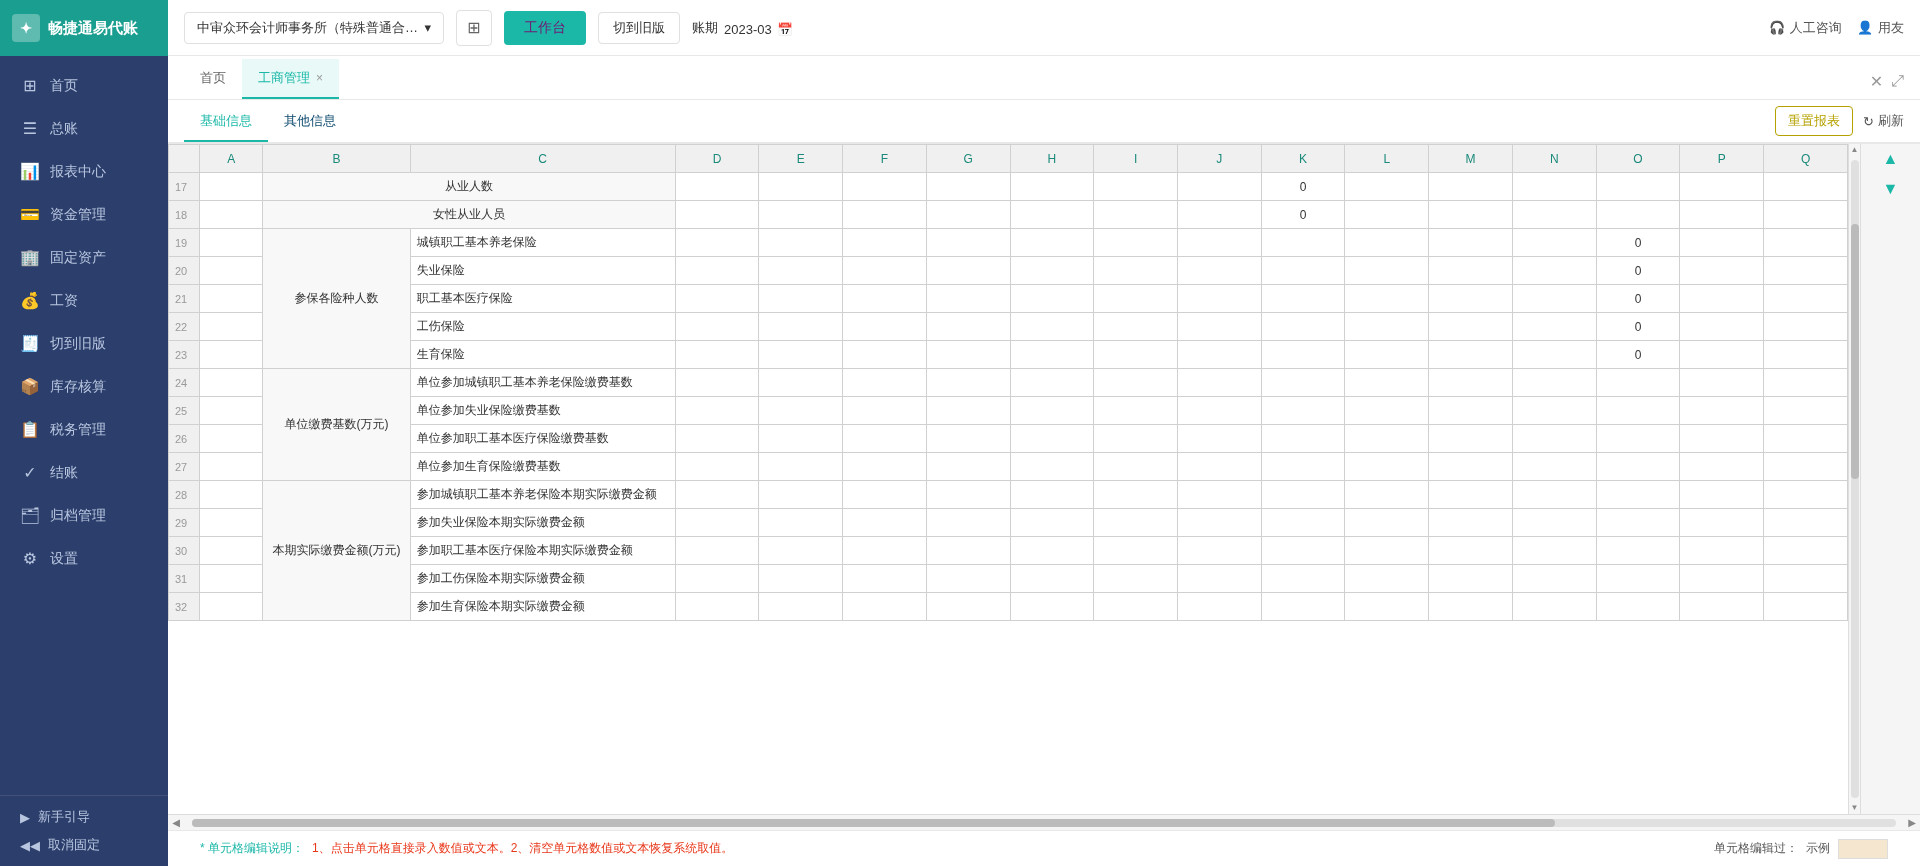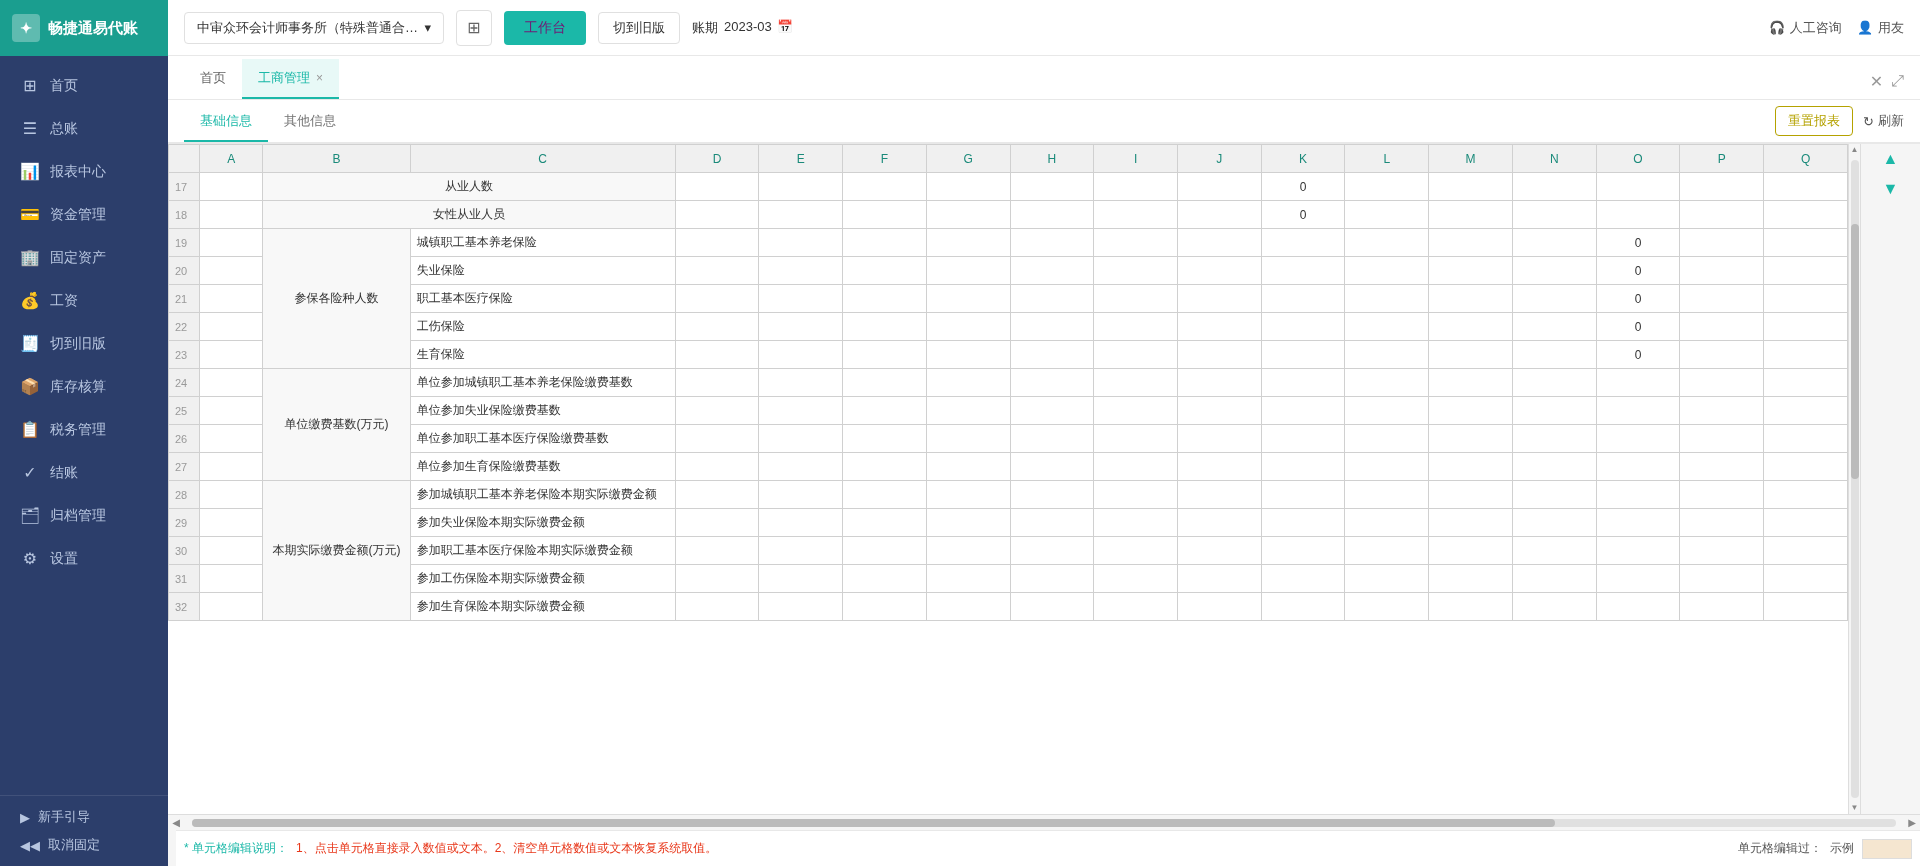--- a/index.html
+++ b/index.html
@@ -123,21 +123,21 @@
       border: 1px solid #e0e0e0;
       padding: 6px 14px;
       border-radius: 4px;
       cursor: pointer;
       font-size: 13px;
       color: #333;
       background: white;
     }
     .period-display {
       display: flex;
-      align-items: flex-start;
+      align-items: flex-end;
       gap: 6px;
       font-size: 13px;
       color: #333;
     }
     .header-right {
       margin-left: auto;
       display: flex;
       align-items: center;
       gap: 16px;
       color: #555;
@@ -210,21 +210,21 @@
       padding: 0 16px;
       border-bottom: 2px solid #e8e8e8;
       height: 44px;
       flex-shrink: 0;
       gap: 0;
     }
     .inner-tab {
       padding: 10px 16px;
       cursor: pointer;
       font-size: 13px;
-      color: #737373;
+      color: #0c4a6e;
       border-bottom: 2px solid transparent;
       margin-bottom: -2px;
     }
     .inner-tab.active {
       color: #1bb8a8;
       border-bottom: 2px solid #1bb8a8;
       font-weight: 500;
     }
     .inner-tab-actions {
       margin-left: auto;
@@ -393,26 +393,25 @@
       cursor: pointer;
       font-size: 10px;
     }
 
     
     .footer {
       background: white;
       height: 36px;
       display: flex;
       align-items: center;
-      padding: 0 8px;
+      padding: 0 32px;
       border-top: 1px solid #e8e8e8;
       font-size: 12px;
       flex-shrink: 0;
       gap: 8px;
-      margin-left: 8px;
     }
     .footer-hint { color: #1bb8a8; }
     .footer-hint-red { color: #e8371a; }
     .footer-right {
       margin-left: auto;
       display: flex;
       align-items: center;
       gap: 8px;
       color: #555;
     }

